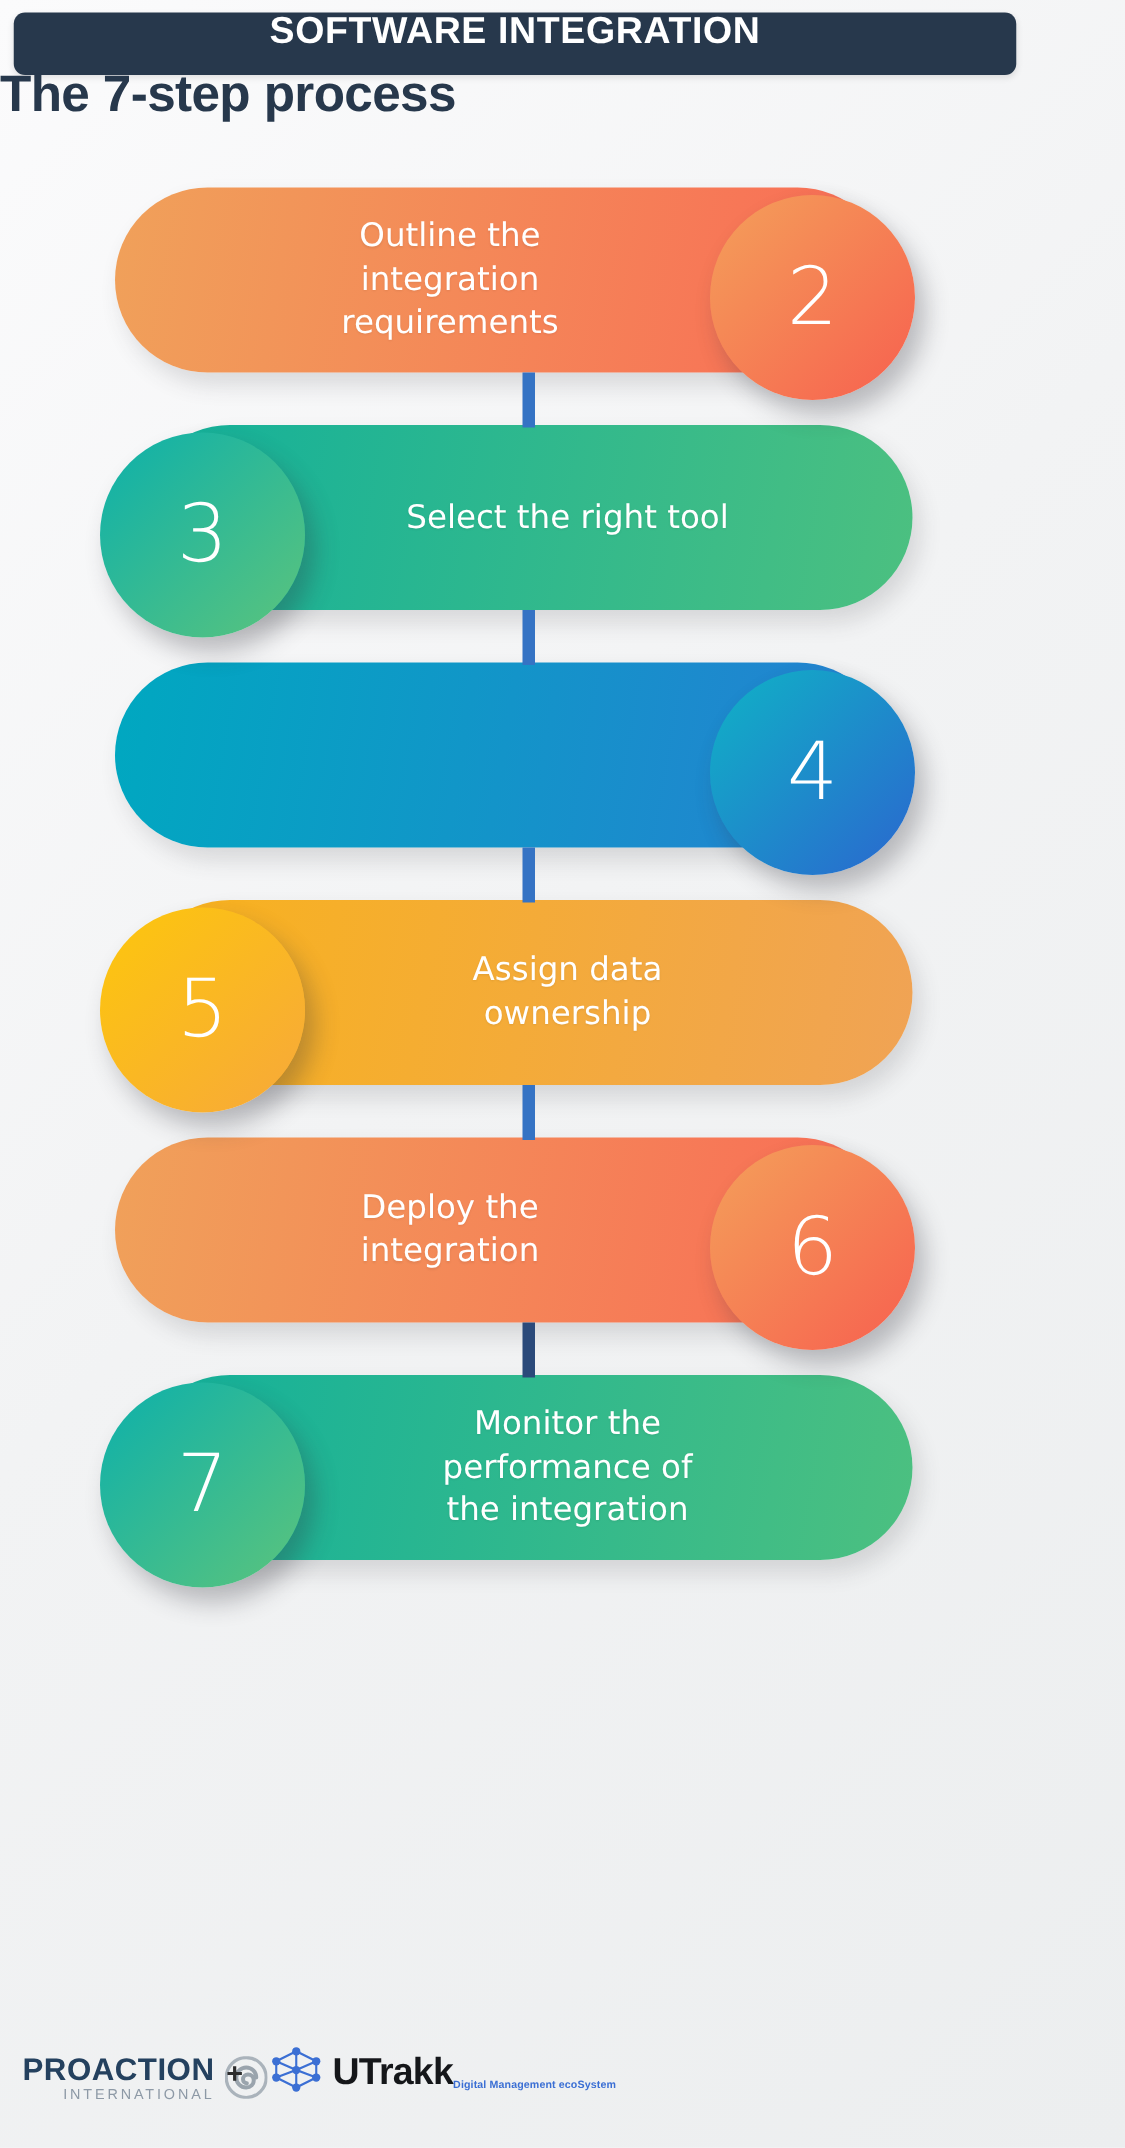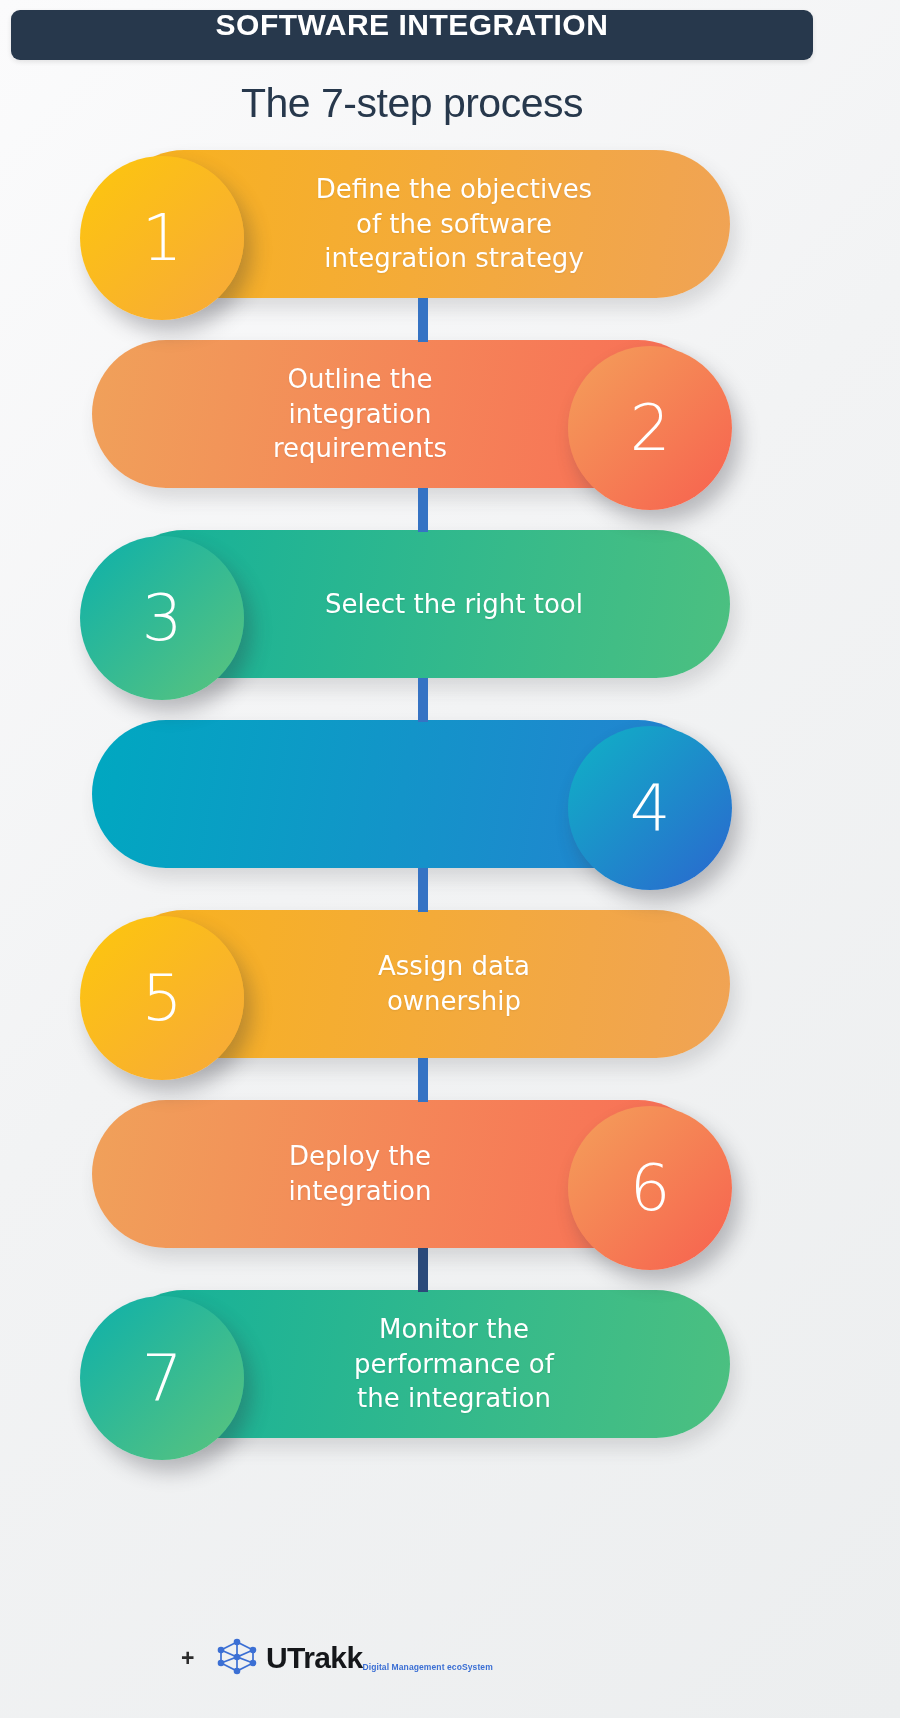--- a/index.html
+++ b/index.html
@@ -20,22 +20,22 @@
     position:absolute;left:11px;top:10px;width:802px;height:50px;
     background:#27384c;border-radius:9px;
     display:flex;align-items:flex-start;justify-content:center;
     box-shadow:0 2px 5px rgba(0,0,0,.10);
   }
   .banner-text{
     color:#ffffff;font-size:30px;font-weight:bold;letter-spacing:.5px;
     line-height:1;white-space:nowrap;
   }
   .subtitle{
-    position:absolute;left:0;top:80px;width:824px;text-align:center;
-    color:#27384c;font-size:41px;font-weight:normal;letter-spacing:-.5px;
+    position:absolute;left:0;top:52px;width:824px;
+    color:#27384c;font-size:41px;font-weight:bold;letter-spacing:-.5px;
   }
 
   
   .steps{position:absolute;left:0;top:150px;width:900px;}
   .step{position:relative;height:190px;}
   .pill{
     position:absolute;height:148px;border-radius:74px;
     box-shadow:6px 10px 18px rgba(60,60,70,.16);
   }
   .pill.left-circle{left:110px;width:620px;}
@@ -108,28 +108,20 @@
 <div class="page">
 
   <div class="banner">
     <div class="banner-text">SOFTWARE INTEGRATION</div>
   </div>
   <div class="subtitle">The 7-step process</div>
 
   <div class="steps" id="steps-container">
       <div class="step">
         <div class="connector" style="top: 148px; height: 44px; background: rgb(53, 115, 196);"></div>
-        <div class="pill left-circle" style="background: linear-gradient(100deg, rgb(248, 179, 28) 0%, rgb(240, 163, 85) 100%);"></div>
-        <div class="pill-text tl">Define the objectives<br>of the software<br>integration strategy</div>
-        <div class="circle on-left" style="background: linear-gradient(135deg, rgb(253, 199, 12) 0%, rgb(247, 168, 59) 100%);">
-          <span class="circle-num">1</span>
-        </div>
-      </div>
-      <div class="step">
-        <div class="connector" style="top: 148px; height: 44px; background: rgb(53, 115, 196);"></div>
         <div class="pill right-circle" style="background: linear-gradient(100deg, rgb(240, 161, 90) 0%, rgb(249, 107, 86) 100%);"></div>
         <div class="pill-text tr">Outline the<br>integration<br>requirements</div>
         <div class="circle on-right" style="background: linear-gradient(135deg, rgb(244, 160, 90) 0%, rgb(247, 96, 79) 100%);">
           <span class="circle-num">2</span>
         </div>
       </div>
       <div class="step">
         <div class="connector" style="top: 148px; height: 44px; background: rgb(53, 115, 196);"></div>
         <div class="pill left-circle" style="background: linear-gradient(100deg, rgb(18, 176, 155) 0%, rgb(76, 192, 128) 100%);"></div>
         <div class="pill-text tl">Select the right tool</div>
@@ -164,20 +156,32 @@
         <div class="pill left-circle" style="background: linear-gradient(100deg, rgb(18, 176, 155) 0%, rgb(76, 192, 128) 100%);"></div>
         <div class="pill-text tl">Monitor the<br>performance of<br>the integration</div>
         <div class="circle on-left" style="background: linear-gradient(135deg, rgb(12, 176, 171) 0%, rgb(92, 196, 124) 100%);">
           <span class="circle-num">7</span>
         </div>
       </div>
     </div>
 
   <div class="footer">
 
+    <div class="logo-proaction">
+      <div class="pa-word">
+        <span class="pa-main">PROACTION</span>
+        <span class="pa-sub">INTERNATIONAL</span>
+      </div>
+      <span class="pa-mark">
+        <svg width="34" height="34" viewBox="0 0 34 34">
+          <circle cx="17" cy="17" r="16" fill="none" stroke="#aab3bb" stroke-width="2.6"></circle>
+          <path d="M25 17a8 8 0 1 0-8 8c3.6 0 6-2.6 6-5.6 0-2.7-2-4.8-4.6-4.8-2.2 0-4 1.7-4 3.8 0 1.8 1.4 3.2 3.1 3.2" fill="none" stroke="#9aa4ad" stroke-width="3.2" stroke-linecap="round"></path>
+        </svg>
+      </span>
+    </div>
 
     <div class="plus">+</div>
 
     <div class="logo-utrakk">
       <span>
         <svg width="44" height="40" viewBox="0 0 44 40">
           <g stroke="#3b6fd4" stroke-width="1.7" fill="none">
             <path d="M22 6 L6 14 L6 27 L22 35 L38 27 L38 14 Z"></path>
             <path d="M6 14 L22 21 L38 14"></path>
             <path d="M22 21 L22 35"></path>

